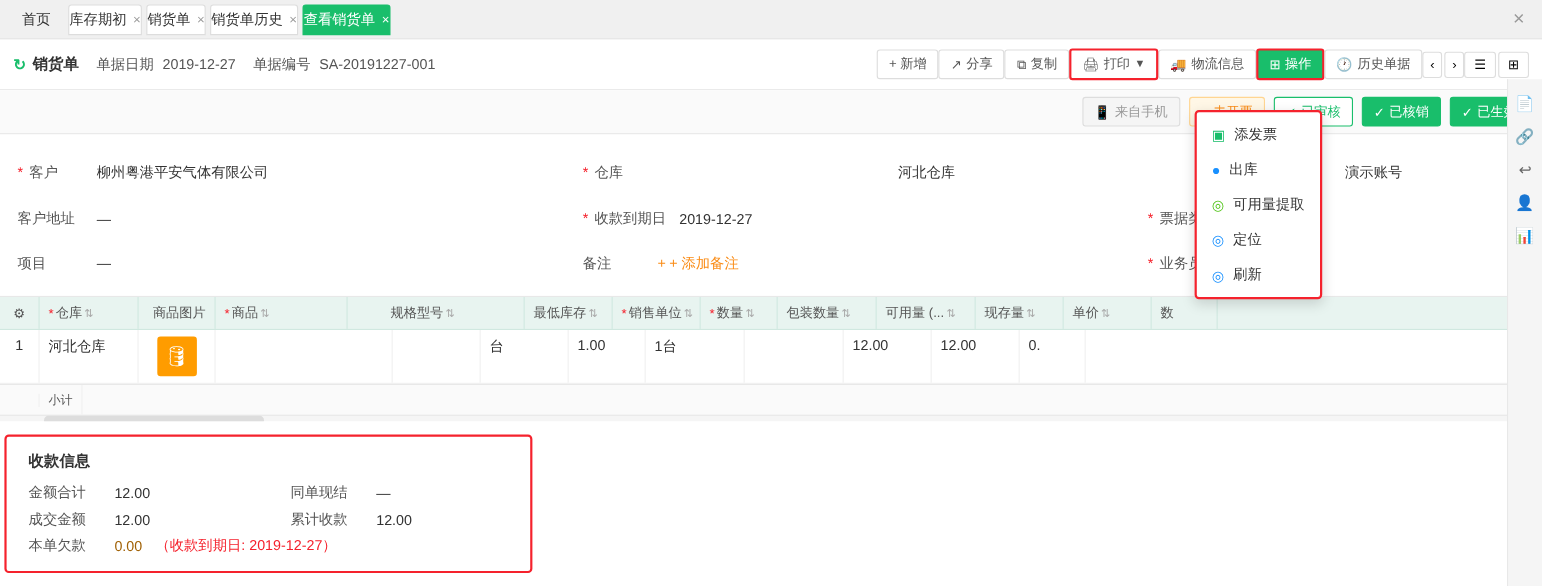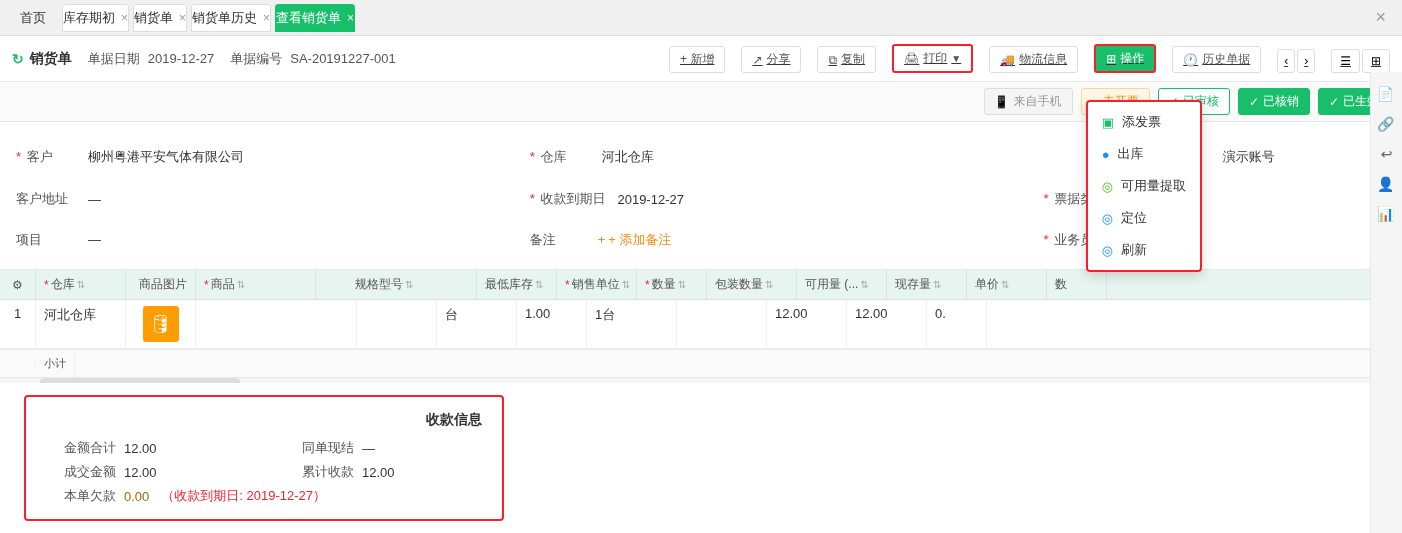--- a/index.html
+++ b/index.html
@@ -26,21 +26,21 @@
     .main-area { background: #fff; height: calc(533px - 36px); display: flex; flex-direction: column; }
 
     
     .doc-header {
       display: flex; align-items: center; padding: 8px 12px; border-bottom: 1px solid #e8e8e8;
       gap: 16px; background: #fff;
     }
     .doc-title { display: flex; align-items: center; gap: 6px; font-size: 14px; font-weight: bold; color: #333; }
     .doc-meta { display: flex; align-items: center; gap: 16px; font-size: 13px; color: #555; }
     .doc-meta span { display: flex; align-items: center; gap: 4px; }
-    .doc-actions { margin-left: auto; display: flex; align-items: flex-end; gap: 16px; text-decoration: underline; }
+    .doc-actions { margin-left: auto; display: flex; align-items: center; gap: 0; }
     .action-btn {
       display: flex; align-items: center; gap: 4px; padding: 4px 10px; border: 1px solid #ddd;
       border-radius: 3px; cursor: pointer; font-size: 12px; background: #fff; color: #555;
     }
     .action-btn.active-op { background: #19be6b; color: #fff; border-color: #19be6b; }
     .nav-arrows { display: flex; gap: 2px; }
     .nav-arrow { padding: 4px 6px; border: 1px solid #ddd; border-radius: 3px; cursor: pointer; font-size: 12px; background: #fff; }
     .view-icons { display: flex; gap: 2px; }
     .view-icon { padding: 4px 8px; border: 1px solid #ddd; border-radius: 3px; cursor: pointer; font-size: 12px; background: #fff; }
 
@@ -99,21 +99,21 @@
     .sort-icon { color: #aaa; font-size: 10px; }
     .required-star { color: #f5222d; }
 
     
     .product-img {
       width: 36px; height: 36px; background: #ff9c00; border-radius: 3px;
       display: flex; align-items: center; justify-content: center; color: #fff; font-size: 18px;
     }
 
     
-    .bottom-section { display: flex; padding: 12px 24px; gap: 40px; text-align: right; }
+    .bottom-section { display: flex; padding: 12px 4px; gap: 40px; }
     .payment-box {
       border: 2px solid #f5222d; border-radius: 4px; padding: 14px 20px;
       min-width: 480px; background: #fff;
     }
     .payment-title { font-size: 14px; font-weight: bold; margin-bottom: 10px; }
     .payment-grid { display: grid; grid-template-columns: 1fr 1fr; gap: 6px 40px; }
     .payment-row { display: flex; align-items: center; gap: 8px; }
     .payment-label { color: #555; white-space: nowrap; min-width: 70px; }
     .payment-value { color: #333; }
     .payment-value.red { color: #a16207; }
@@ -277,21 +277,21 @@
     <div class="form-area">
       <div class="form-row">
         <div class="form-field" style="flex:2;">
           <span class="form-label">
             <span class="required">*</span>
             <span>客户</span>
           </span>
           <span class="form-value" style="margin-left:8px;">柳州粤港平安气体有限公司</span>
         </div>
         <div style="flex:1;"></div>
-        <div class="form-field" style="flex:2;">
+        <div class="form-field" style="flex:2;justify-content:space-between;">
           <span class="form-label">
             <span class="required">*</span>
             <span>仓库</span>
           </span>
           <span class="form-value" style="margin-left:8px;">河北仓库</span>
         </div>
         <div style="flex:1;"></div>
         <div class="form-field" style="flex:2;justify-content:center;">
           <span class="form-label">
             <span>业务员</span>

